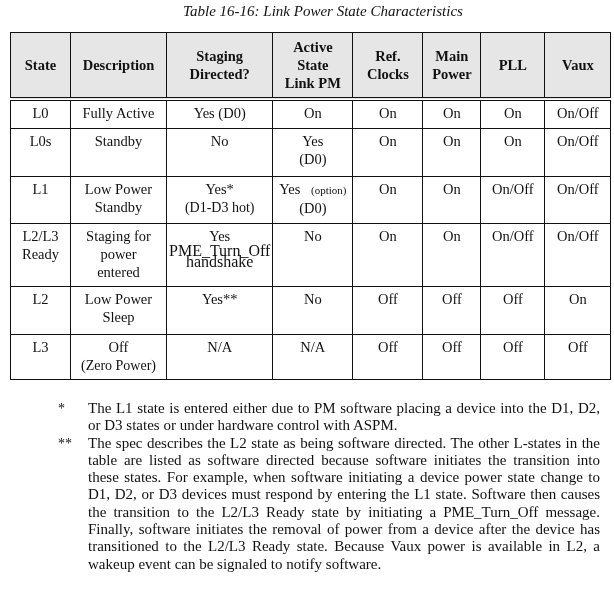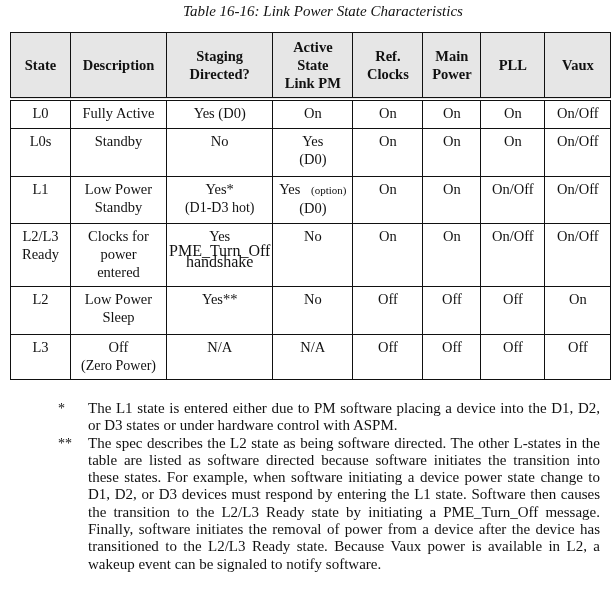--- a/index.html
+++ b/index.html
@@ -81,21 +81,21 @@
       <td><span>Low Power</span><br><span>Standby</span></td>
       <td><span>Yes*</span><br><span class="sub">(D1-D3 hot)</span></td>
       <td><span>Yes</span> <span class="small">(option)</span><br><span>(D0)</span></td>
       <td>On</td>
       <td>On</td>
       <td>On/Off</td>
       <td>On/Off</td>
     </tr>
     <tr class="r3">
       <td><span>L2/L3</span><br><span>Ready</span></td>
-      <td><span>Clocks for</span><br><span>power</span><br><span>entered</span></td>
+      <td><span>Staging for</span><br><span>power</span><br><span>entered</span></td>
       <td><span>Yes</span><span class="tiny">PME_Turn_Off</span><span class="tiny">handshake</span></td>
       <td>No</td>
       <td>On</td>
       <td>On</td>
       <td>On/Off</td>
       <td>On/Off</td>
     </tr>
     <tr class="r4">
       <td>L2</td>
       <td><span>Low Power</span><br><span>Sleep</span></td>

